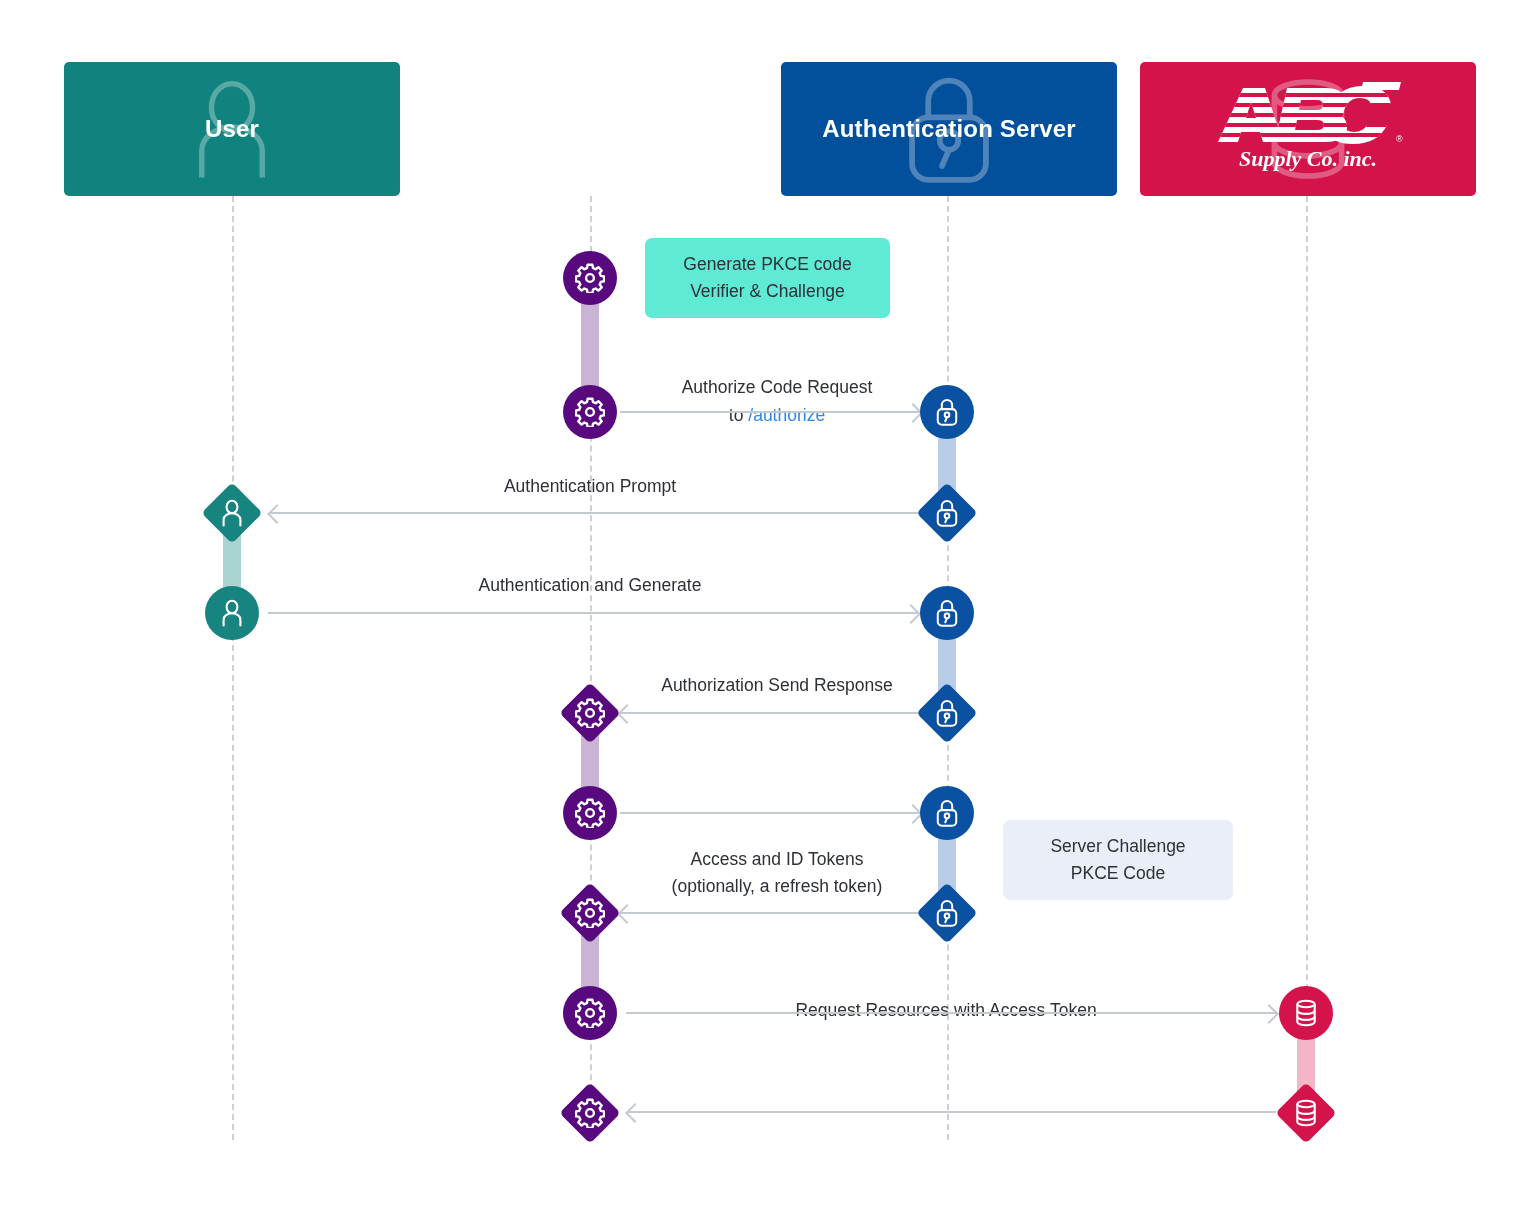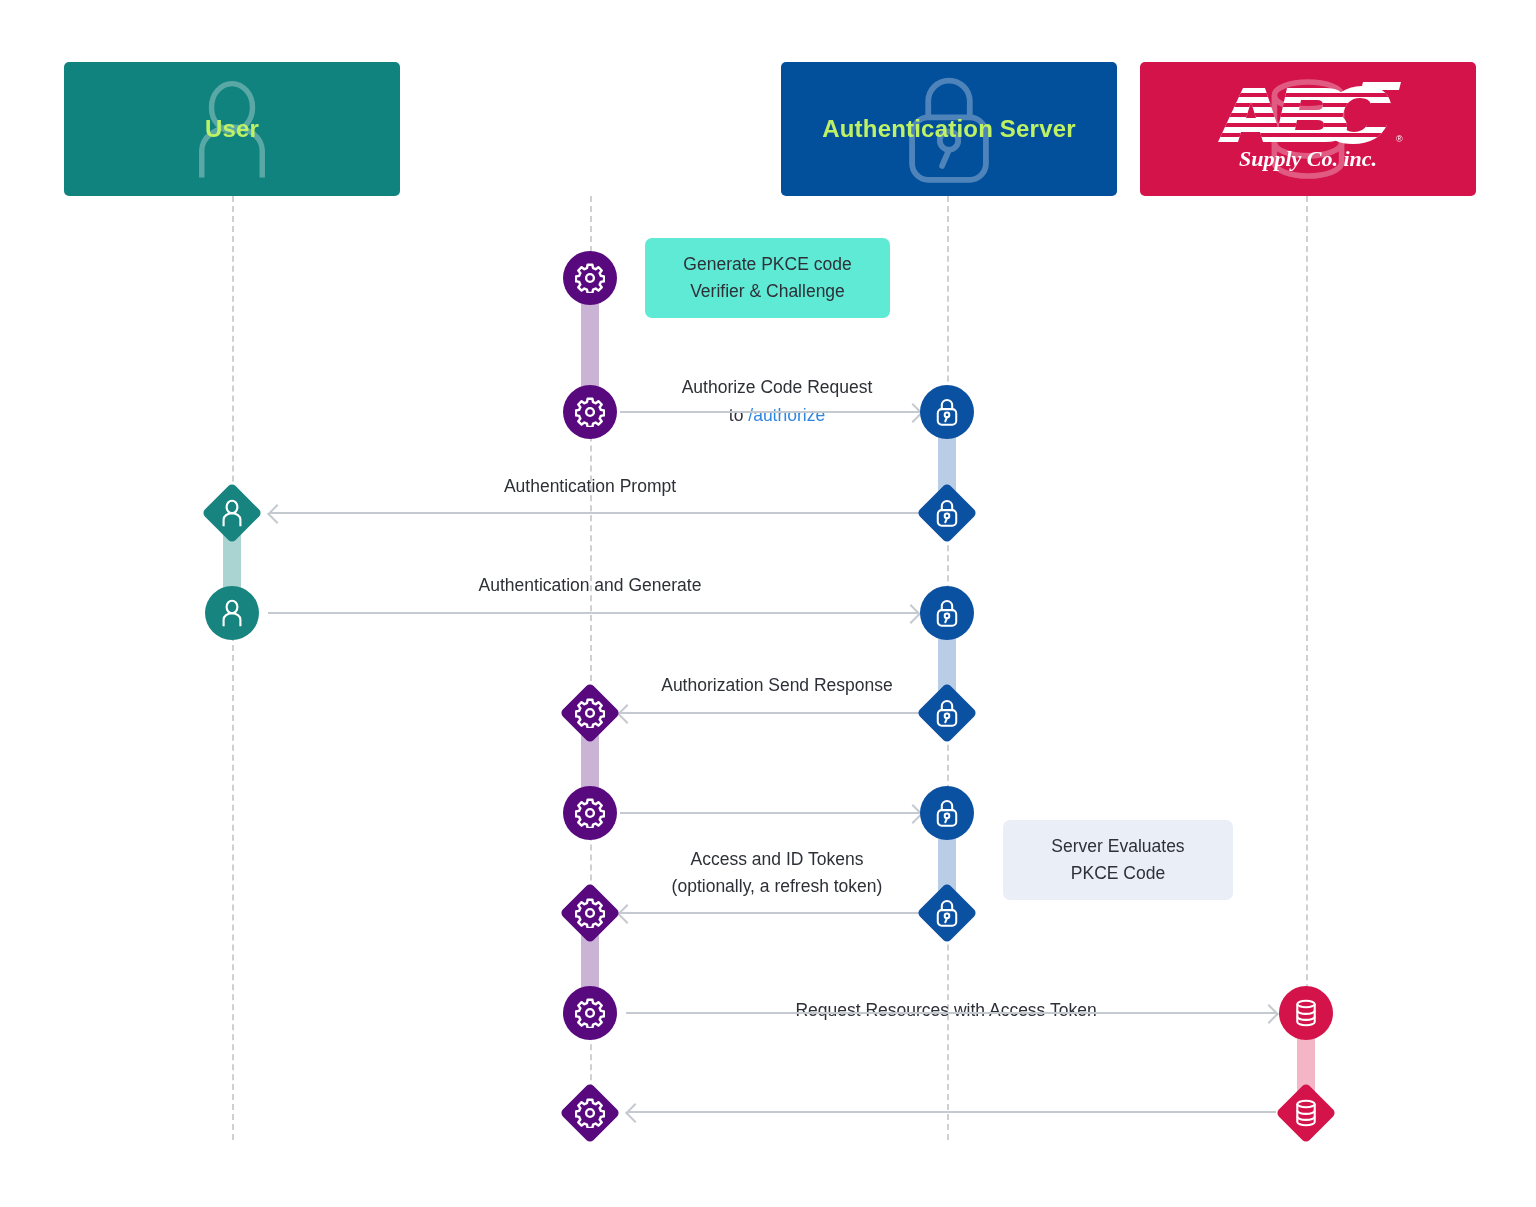--- a/index.html
+++ b/index.html
@@ -52,21 +52,21 @@
     border-radius: 5px;
     display: flex;
     align-items: center;
     justify-content: center;
     overflow: hidden;
     z-index: 5;
   }
   .participant .ptitle {
     position: relative;
     z-index: 3;
-    color: #bef264;
+    color: #ffffff;
     font-size: 24px;
     font-weight: bold;
     letter-spacing: .2px;
     text-align: center;
   }
   .participant .watermark {
     position: absolute;
     z-index: 1;
     opacity: .30;
     left: 50%;
@@ -284,21 +284,21 @@
   <div class="arrow to-left" style="left:620px; top:706px; width:300px;">
     <div class="shaft"></div>
     <div class="head"></div>
   </div>
 
   <div class="arrow to-right" style="left:620px; top:806px; width:300px;">
     <div class="shaft"></div>
     <div class="head"></div>
   </div>
 
-  <div class="note bluegrey" style="left:1003px; top:820px; width:230px; height:80px;">Server Evaluates
+  <div class="note bluegrey" style="left:1003px; top:820px; width:230px; height:80px;">Server Challenge
 PKCE Code</div>
 
   <div class="msg-label" style="left:605px; top:846px; width:344px;">Access and ID Tokens
 (optionally, a refresh token)</div>
   <div class="arrow to-left" style="left:620px; top:906px; width:300px;">
     <div class="shaft"></div>
     <div class="head"></div>
   </div>
 
   <div class="msg-label" style="left:626px; top:997px; width:640px;">Request Resources with Access Token</div>

